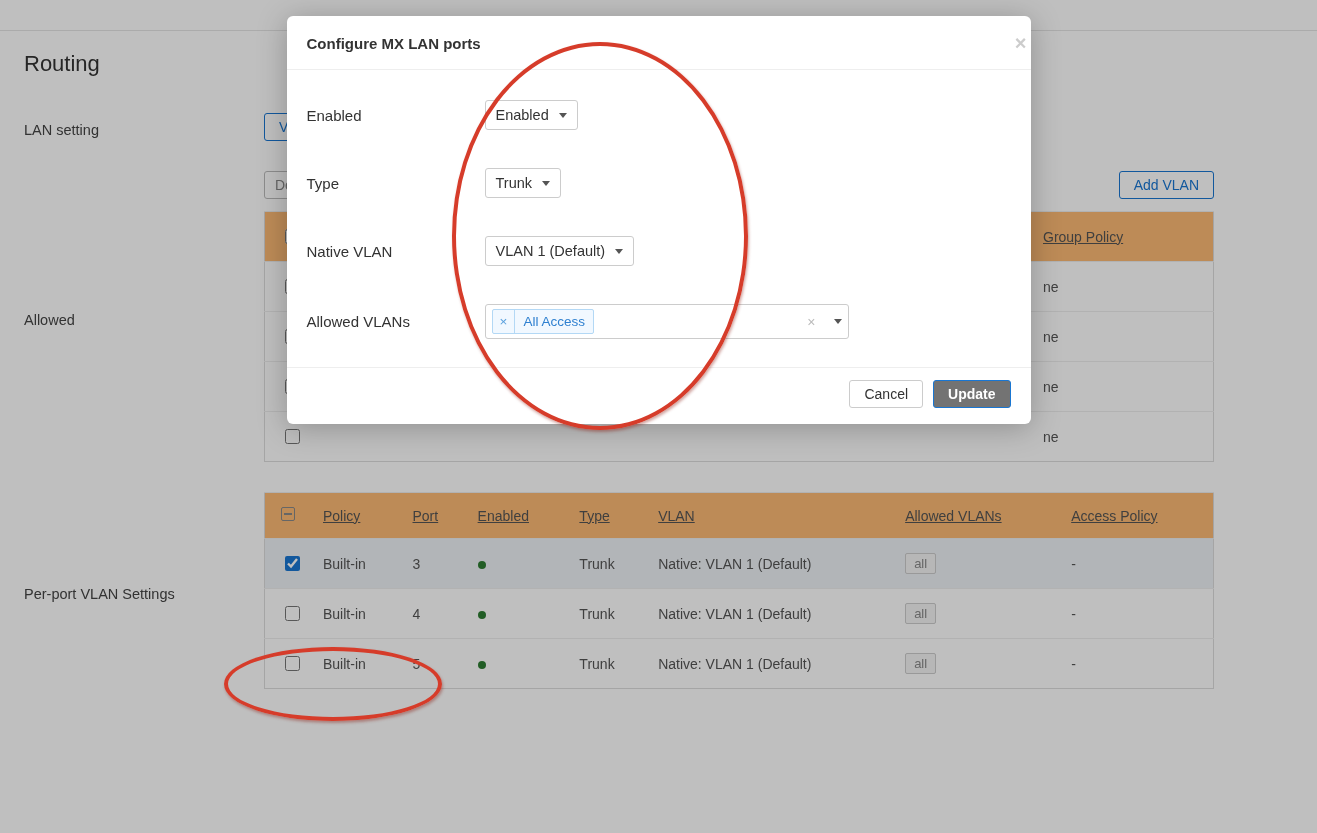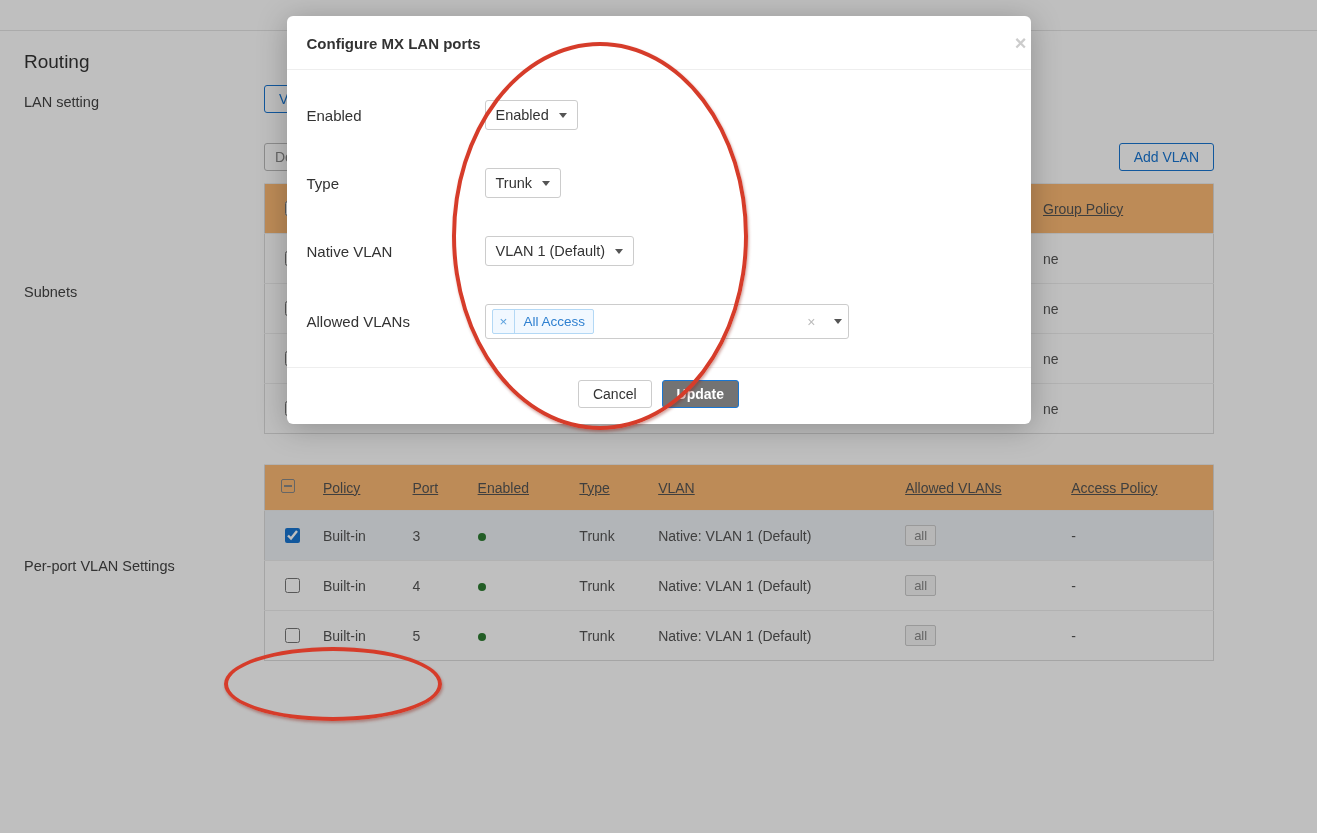--- a/index.html
+++ b/index.html
@@ -28,23 +28,23 @@
     padding: 0 24px;
   }
   .section-label {
     width: 240px;
     min-width: 240px;
     color: #444;
     font-size: 14.5px;
     padding-top: 6px;
   }
   h2.routing {
-    font-size: 19px;
+    font-size: 22px;
     font-weight: 400;
-    margin: 0 0 12px 24px;
+    margin: 0 0 36px 24px;
     color: #333;
   }
   .btn {
     display: inline-flex;
     align-items: center;
     border: 1px solid #1976d2;
     color: #1976d2;
     background: #fff;
     padding: 5px 14px;
     border-radius: 3px;
@@ -194,21 +194,21 @@
   .multiselect .right {
     display: flex;
     align-items: center;
     gap: 8px;
   }
   .clear-x { color: #bbb; cursor: pointer; font-size: 14px; }
   .modal-footer {
     padding: 12px 20px 16px 20px;
     border-top: 1px solid #eee;
     display: flex;
-    justify-content: center;
+    justify-content: flex-end;
     gap: 10px;
   }
 
   
   .ellipse {
     position: absolute;
     border: 4px solid #d63c2a;
     border-radius: 50%;
     pointer-events: none;
     box-shadow: 1px 2px 3px rgba(140,30,20,0.4);
@@ -231,21 +231,21 @@
   <h2 class="routing">Routing</h2>
 
   <div class="section">
     <div class="section-label">LAN setting</div>
     <div class="content-col">
       <button class="btn">VL</button>
     </div>
   </div>
 
   <div class="section">
-    <div class="section-label">Subnets</div>
+    <div class="section-label">Allowed</div>
     <div class="content-col" style="max-width:950px;">
       <div class="row-toolbar">
         <button class="btn-ghost btn" style="border-color:#bbb;">Delete</button>
         <button class="btn">Add VLAN</button>
       </div>
       <table class="grid">
         <tbody>
             <tr>
           <th class="th-check"><input type="checkbox" style=""></th>
           <th style="width:720px;"></th>

